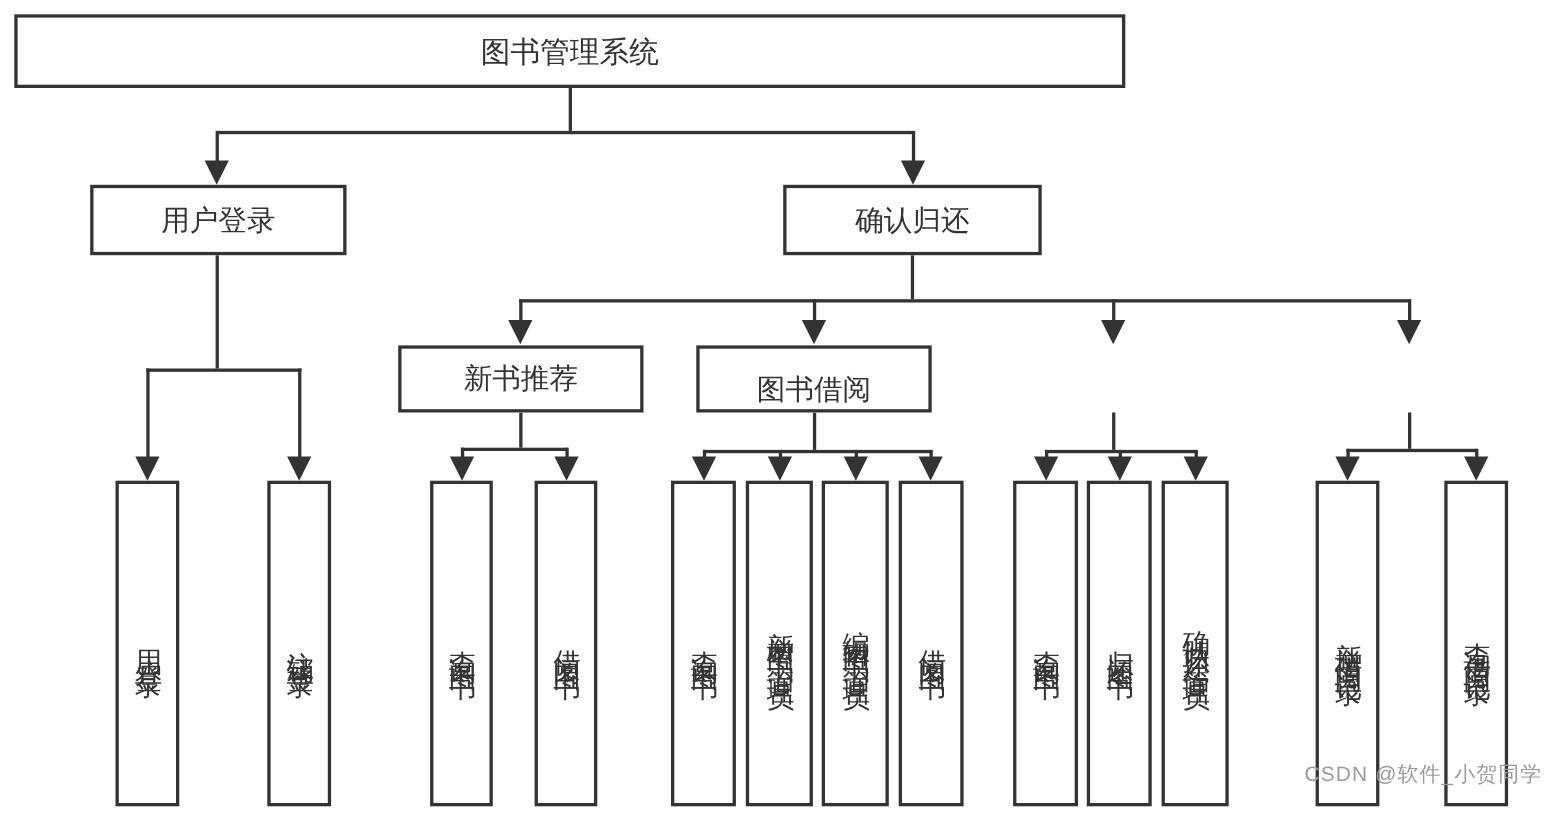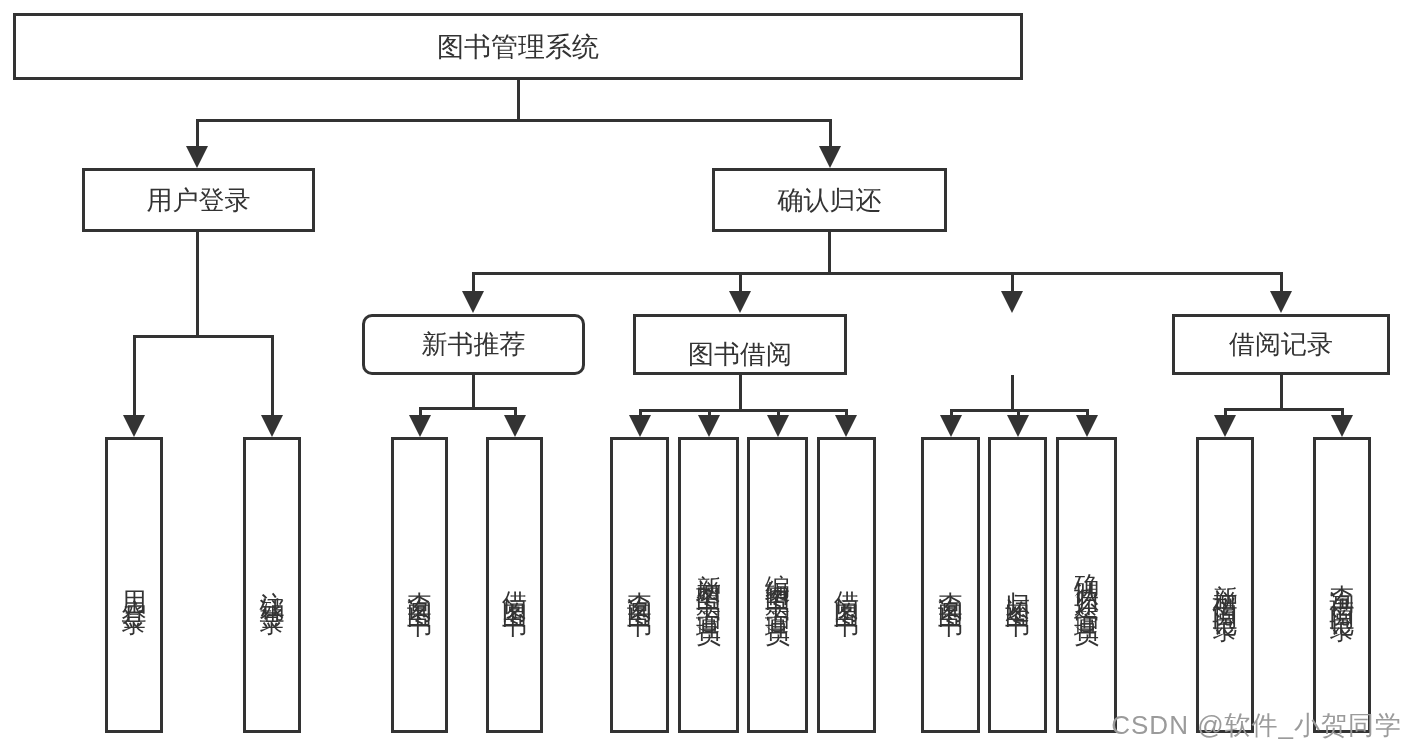--- a/index.html
+++ b/index.html
@@ -45,22 +45,22 @@
   }
   .arrow .tri{
     position:absolute;left:0;bottom:0;
     width:0;height:0;
     border-left:11px solid transparent;
     border-right:11px solid transparent;
     border-top:22px solid var(--line);
   }
   .watermark{
     position:absolute;
-    right:3px;top:708px;
-    font-size:26px;
+    right:3px;top:691px;
+    font-size:19px;
     color:var(--watermark);
     letter-spacing:1px;
     z-index:10;
     white-space:nowrap;
   }
 </style>
 </head>
 <body>
 
 <div id="canvas">
@@ -166,29 +166,26 @@
     <span>图书管理系统</span>
   </div>
 
   <div class="box lvl2" style="left:82px;top:168px;width:233px;height:64px;">
     <span>用户登录</span>
   </div>
   <div class="box lvl2" style="left:712px;top:168px;width:235px;height:64px;">
     <span>确认归还</span>
   </div>
 
-  <div class="box lvl3" style="left:362px;top:314px;width:223px;height:61px;border-radius:10px;">
+  <div class="box lvl3" style="left:362px;top:314px;width:223px;height:61px;">
     <span>新书推荐</span>
   </div>
   <div class="box lvl3" style="left:633px;top:314px;width:214px;height:61px;align-items:flex-end;">
     <span>图书借阅</span>
   </div>
-  <div class="box lvl3" style="left:1172px;top:314px;width:218px;height:61px;">
-    <span>借阅记录</span>
-  </div>
 
   <div class="box leaf" style="left:105px;top:437px;width:58px;height:296px;">
     <span class="vtxt">用户登录</span>
   </div>
   <div class="box leaf" style="left:243px;top:437px;width:58px;height:296px;">
     <span class="vtxt">注销登录</span>
   </div>
 
   <div class="box leaf" style="left:391px;top:437px;width:57px;height:296px;">
     <span class="vtxt">查询图书</span>

